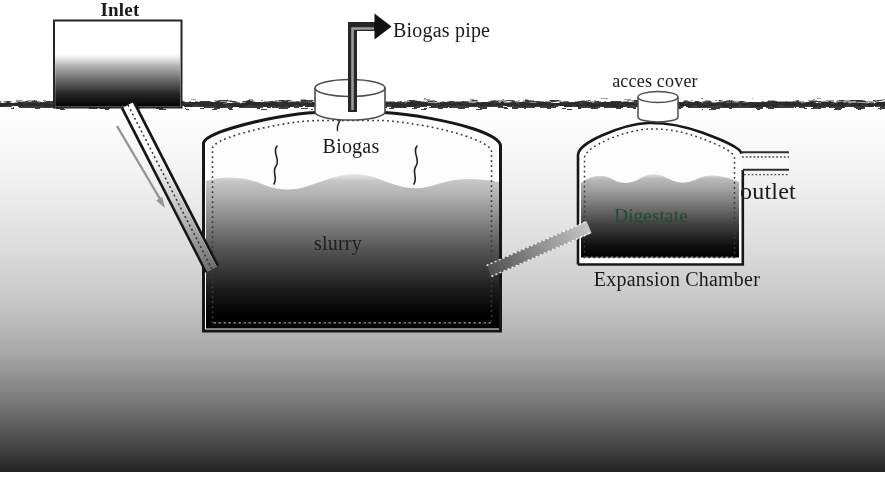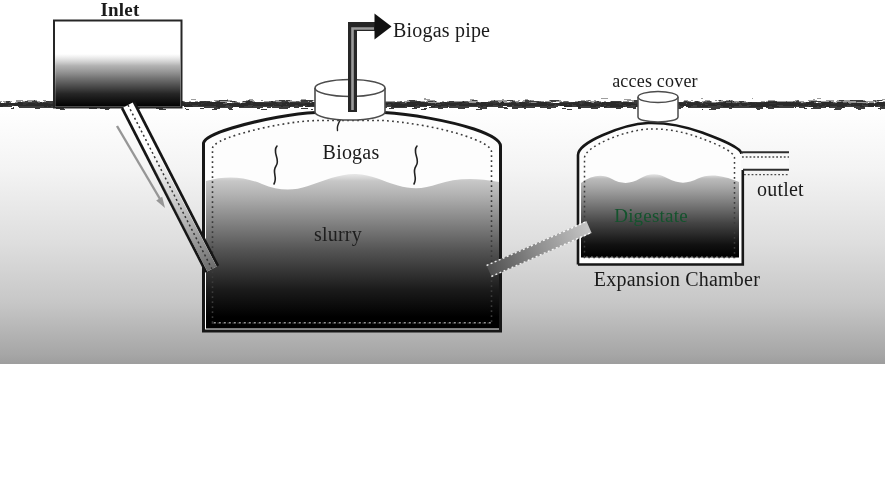--- a/index.html
+++ b/index.html
@@ -1,17 +1,17 @@
 <!DOCTYPE html>
 <html><head>
 <meta charset="utf-8">
 <style>
   html,body{margin:0;padding:0;background:#fff;}
   .stage{
-    position:relative;width:885px;height:364px;overflow:hidden;
+    position:relative;width:885px;height:472px;overflow:hidden;
     font-family:"Liberation Serif","DejaVu Serif",serif;
     background:#fff;
   }
   .stage svg{position:absolute;left:0;top:0;}
   .lbl{
     position:absolute;color:#1b1b1b;white-space:nowrap;
     font-family:"Liberation Serif","DejaVu Serif",serif;
     line-height:1;letter-spacing:.2px;
   }
   .center{text-align:center;}
@@ -149,25 +149,25 @@
     <line x1="742" y1="157" x2="789" y2="157" stroke="#4a4a4a" stroke-width="1.3" stroke-dasharray="1.8 2"></line>
     <line x1="743" y1="169.8" x2="789" y2="169.8" stroke="#2e2e2e" stroke-width="2"></line>
     <line x1="744" y1="174.6" x2="789" y2="174.6" stroke="#4a4a4a" stroke-width="1.3" stroke-dasharray="1.8 2"></line>
   </g>
 </svg>
 
 <div class="lbl center" style="left:58px;top:0px;width:124px;font-size:19px;font-weight:600;">Inlet</div>
 
 <div class="lbl" style="left:393px;top:20px;font-size:20px;font-weight:500;">Biogas pipe</div>
 
-<div class="lbl center" style="left:301px;top:142px;width:100px;font-size:20px;font-weight:500;">Biogas</div>
+<div class="lbl center" style="left:301px;top:136px;width:100px;font-size:20px;font-weight:500;">Biogas</div>
 
-<div class="lbl center" style="left:288px;top:224px;width:100px;font-size:20px;color:#1e1e1e;">slurry</div>
+<div class="lbl center" style="left:288px;top:233px;width:100px;font-size:20px;color:#1e1e1e;">slurry</div>
 
 <div class="lbl center" style="left:595px;top:72px;width:120px;font-size:18px;font-weight:500;">acces cover</div>
 
 <div class="lbl center" style="left:591px;top:206px;width:120px;font-size:19px;color:#14532d;">Digestate</div>
 
-<div class="lbl" style="left:757px;top:179px;font-size:20px;">outlet</div>
+<div class="lbl" style="left:740px;top:179px;font-size:24px;">outlet</div>
 
 <div class="lbl center" style="left:560px;top:269px;width:200px;font-size:20px;font-weight:500;text-align:right;">Expansion Chamber</div>
 
 </div>
 
 </body></html>

